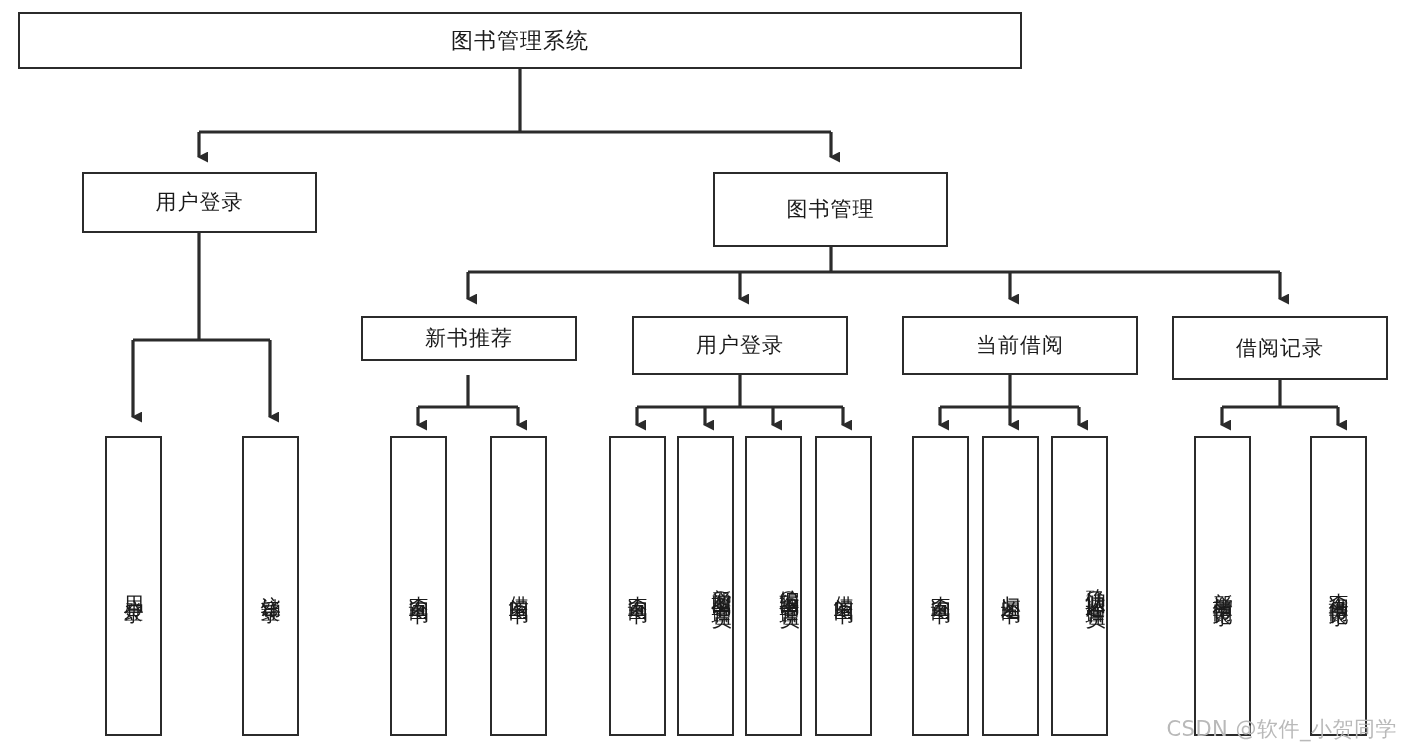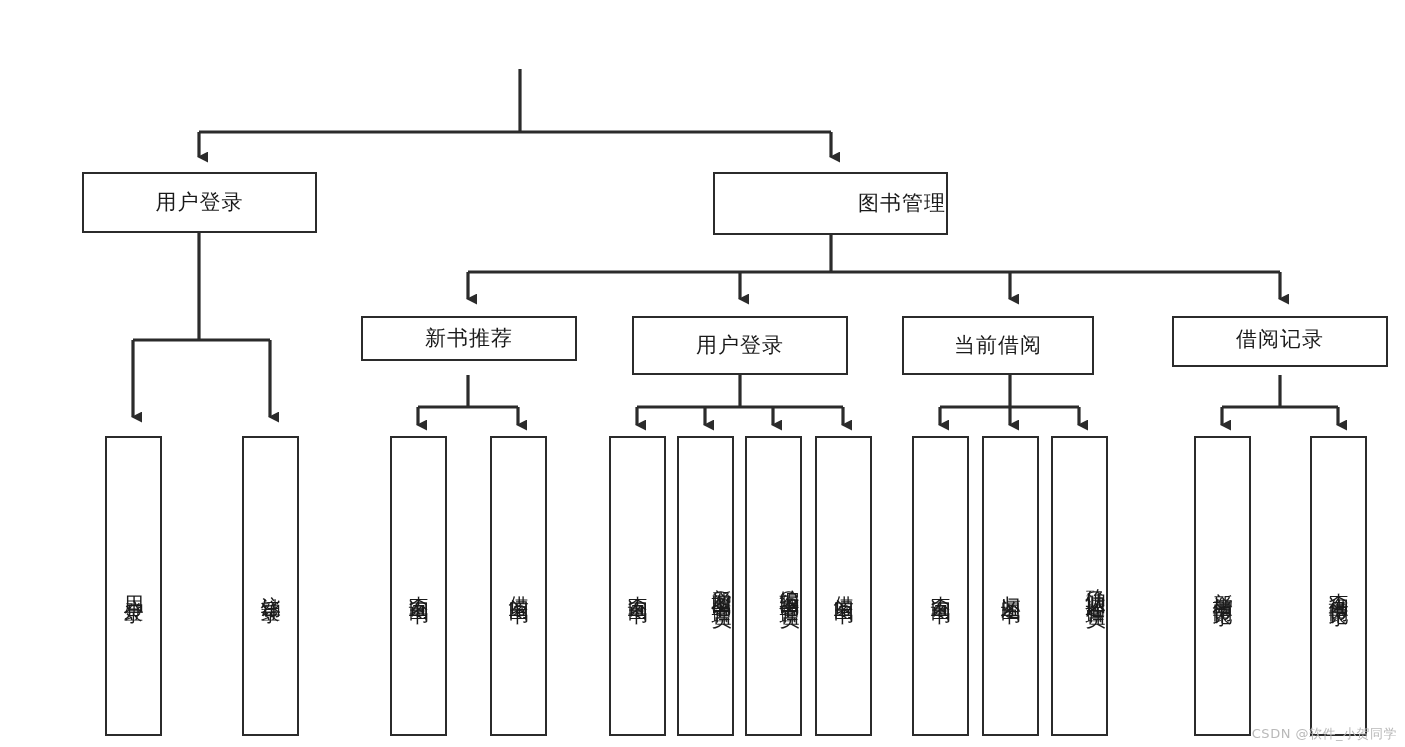--- a/index.html
+++ b/index.html
@@ -62,21 +62,21 @@
     display: block;
     white-space: pre-line;
   }
   .node.v .lbl {
     white-space: normal;
   }
   #watermark {
     position: absolute;
     right: 8px;
     bottom: 4px;
-    font-size: 13px;
+    font-size: 21px;
     color: #b9b9b9;
     letter-spacing: 0.5px;
     white-space: nowrap;
     font-family: "DejaVu Sans", "Liberation Sans", sans-serif;
   }
 </style>
 </head>
 <body>
 
 <div id="canvas">
@@ -124,38 +124,41 @@
       <path d="M 1010 407 L 1010 425" marker-end="url(#arrow)"></path>
       <path d="M 1079 407 L 1079 425" marker-end="url(#arrow)"></path>
 
       <path d="M 1280 375 L 1280 407"></path>
       <path d="M 1222 407 L 1338 407"></path>
       <path d="M 1222 407 L 1222 425" marker-end="url(#arrow)"></path>
       <path d="M 1338 407 L 1338 425" marker-end="url(#arrow)"></path>
     </g>
   </svg>
 
+  <div class="node h root" style="left:18px; top:12px; width:1004px; height:57px;">
+    <span class="lbl">图书管理系统</span>
+  </div>
 
   <div class="node h" style="left:82px; top:172px; width:235px; height:61px;">
     <span class="lbl">用户登录</span>
   </div>
-  <div class="node h" style="left:713px; top:172px; width:235px; height:63px;justify-content:flex-end;">
+  <div class="node h" style="left:713px; top:172px; width:235px; height:75px;">
     <span class="lbl">图书管理</span>
   </div>
 
   <div class="node h" style="left:361px; top:316px; width:216px; height:45px;">
     <span class="lbl">新书推荐</span>
   </div>
   <div class="node h" style="left:632px; top:316px; width:216px; height:59px;">
     <span class="lbl">用户登录</span>
   </div>
-  <div class="node h" style="left:902px; top:316px; width:192px; height:59px;">
+  <div class="node h" style="left:902px; top:316px; width:236px; height:59px;">
     <span class="lbl">当前借阅</span>
   </div>
-  <div class="node h" style="left:1172px; top:316px; width:216px; height:51px;font-family:Liberation Mono, monospace;">
+  <div class="node h" style="left:1172px; top:316px; width:216px; height:64px;">
     <span class="lbl">借阅记录</span>
   </div>
 
   <div class="node v centered" style="left:105px; top:436px; width:57px; height:300px;">
     <span class="lbl">用户登录</span>
   </div>
   <div class="node v centered" style="left:242px; top:436px; width:57px; height:300px;">
     <span class="lbl">注销登录</span>
   </div>
 

